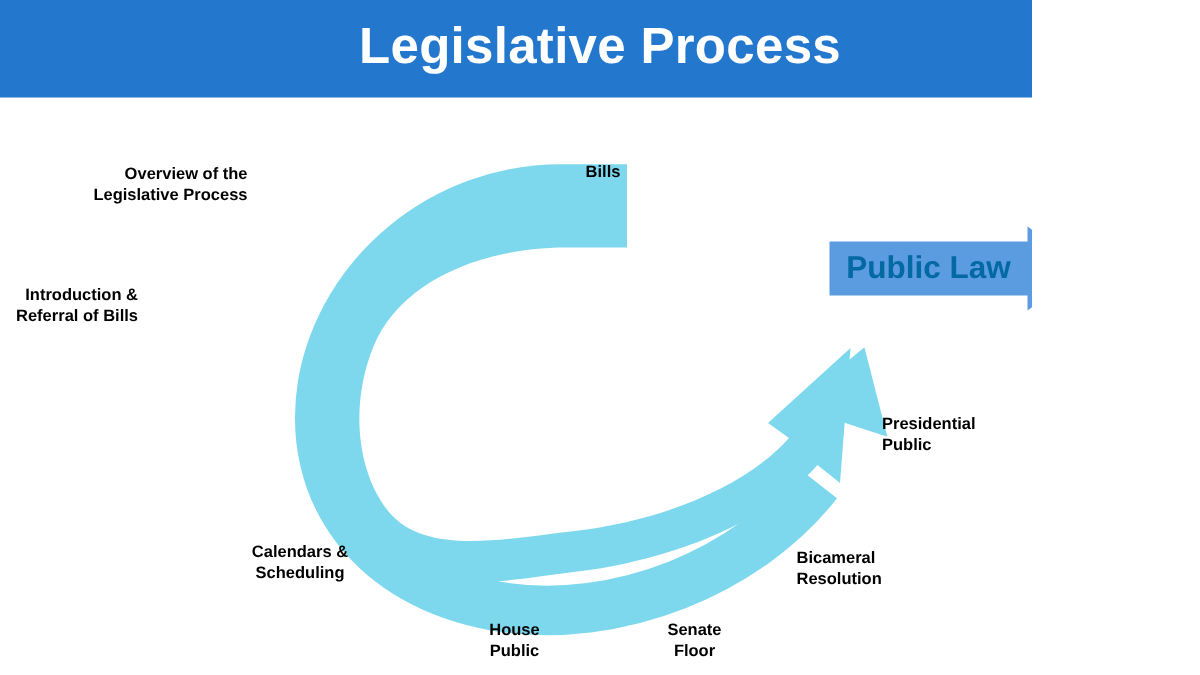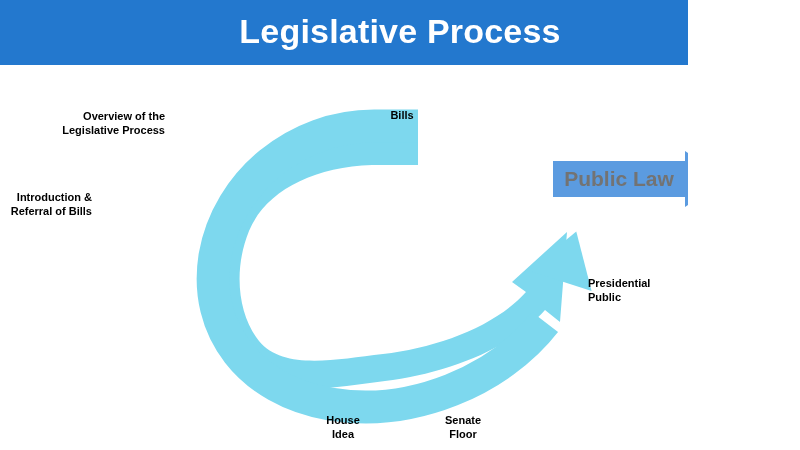--- a/index.html
+++ b/index.html
@@ -82,21 +82,21 @@
     height: 62px;
   }
   #public-law-text {
     position: absolute;
     left: 549px;
     top: 148px;
     width: 140px;
     height: 62px;
     line-height: 62px;
     text-align: center;
-    color: #737373;
+    color: #0369a1;
     font-size: 21px;
     font-weight: bold;
     white-space: nowrap;
     pointer-events: none;
   }
 </style>
 </head>
 <body>
 
 <div id="slide">
@@ -134,27 +134,31 @@
 
   <div class="stage-label align-right" id="label-overview">Overview of the
 Legislative Process</div>
 
   <div class="stage-label align-center" id="label-idea">Bills</div>
 
   <div class="stage-label align-right" id="label-introduction">Introduction &amp;
 Referral of Bills</div>
 
 
+  <div class="stage-label align-center" id="label-calendars">Calendars &amp;
+Scheduling</div>
 
   <div class="stage-label align-center" id="label-house-floor">House
-Idea</div>
+Public</div>
 
   <div class="stage-label align-center" id="label-senate-floor">Senate
 Floor</div>
 
+  <div class="stage-label align-left" id="label-bicameral">Bicameral
+Resolution</div>
 
   <div class="stage-label align-left" id="label-presidential">Presidential
 Public</div>
 
   <svg id="public-law-arrow" viewBox="0 0 180 62">
     <polygon points="4,13 136,13 136,3 176,31 136,59 136,49 4,49" fill="#5B9BE0"></polygon>
   </svg>
   <div id="public-law-text">Public Law</div>
 
 </div>

